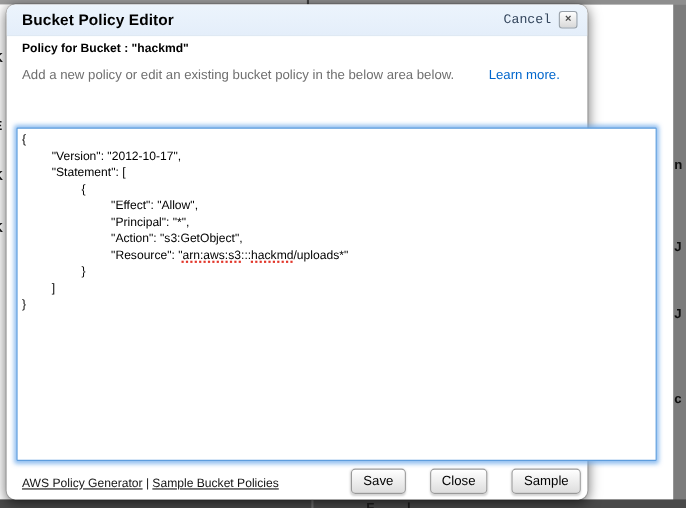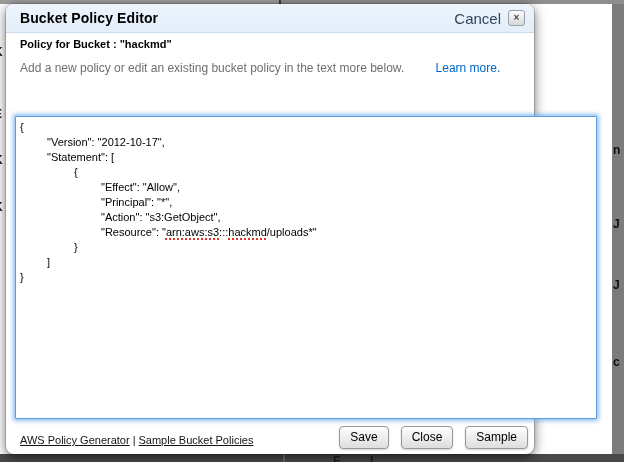--- a/index.html
+++ b/index.html
@@ -45,21 +45,21 @@
   .titlebar {
     height: 28px;
     background: linear-gradient(#ecf4fc, #e4eefa);
     border-bottom: 1px solid #ccdcec;
     border-radius: 8px 8px 0 0;
     display: flex; align-items: center;
     padding: 0 9px 0 14px;
   }
   .title { font-size: 14px; font-weight: bold; color: #000; letter-spacing: 0.1px; }
   .titlebar-right { margin-left: auto; display: flex; align-items: center; gap: 7px; }
-  .cancel-link { font-size: 15px; color: #33455c; text-decoration: none; cursor: pointer; }
+  .cancel-link { font-size: 12px; color: #33455c; text-decoration: none; cursor: pointer; font-family: Liberation Mono, monospace; }
   .xbtn {
     width: 17px; height: 16px; padding: 0;
     border: 1px solid #98a0a8; border-radius: 3px;
     background: linear-gradient(#fefefe, #d8d8d8);
     font-family: inherit; font-size: 10px; font-weight: bold; color: #4a4a4a;
     display: flex; align-items: center; justify-content: center;
     cursor: pointer; line-height: 1;
   }
 
   .subtitle {
@@ -93,21 +93,21 @@
 
   .footer-links {
     position: absolute; left: 14px; bottom: 8px;
     font-size: 11px; color: #141414;
   }
   .footer-links a { color: #141414; text-decoration: underline; cursor: pointer; }
   .link-sep { margin: 0 3px; }
 
   .footer-buttons {
     position: absolute; right: 6px; bottom: 5px;
-    display: flex; gap: 12px;
+    display: flex; gap: 22px;
   }
   .footer-buttons button {
     font-family: inherit; font-size: 12px; color: #000;
     padding: 3px 10px 4px;
     border: 1px solid #999; border-radius: 4px;
     background: linear-gradient(#ffffff, #dddddd);
     box-shadow: inset 0 1px 0 rgba(255,255,255,0.7), 0 1px 2px rgba(0,0,0,0.18);
     cursor: pointer;
   }
 </style>
@@ -137,21 +137,21 @@
         <a class="cancel-link">Cancel</a>
         <button class="xbtn">
             <span>×</span>
           </button>
       </span>
     </div>
 
     <div class="subtitle">Policy for Bucket : "hackmd"</div>
 
     <div class="description">
-      <span>Add a new policy or edit an existing bucket policy in the text more below.</span>
+      <span>Add a new policy or edit an existing bucket policy in the below area below.</span>
       <a class="learn-more">Learn more.</a>
     </div>
 
     <div class="editor" id="policy-editor"><div class="pline" style="padding-left: 0px;">{</div><div class="pline" style="padding-left: 27px;">"Version": "2012-10-17",</div><div class="pline" style="padding-left: 27px;">"Statement": [</div><div class="pline" style="padding-left: 54px;">{</div><div class="pline" style="padding-left: 81px;">"Effect": "Allow",</div><div class="pline" style="padding-left: 81px;">"Principal": "*",</div><div class="pline" style="padding-left: 81px;">"Action": "s3:GetObject",</div><div class="pline" style="padding-left: 81px;">"Resource": "<span class="sq">arn:aws:s3</span>:::<span class="sq">hackmd</span>/uploads*"</div><div class="pline" style="padding-left: 54px;">}</div><div class="pline" style="padding-left: 27px;">]</div><div class="pline" style="padding-left: 0px;">}</div></div>
 
     <div class="footer-links">
       <a>AWS Policy Generator</a><span class="link-sep">|</span><a>Sample Bucket Policies</a>
     </div>
 
     <div class="footer-buttons">

